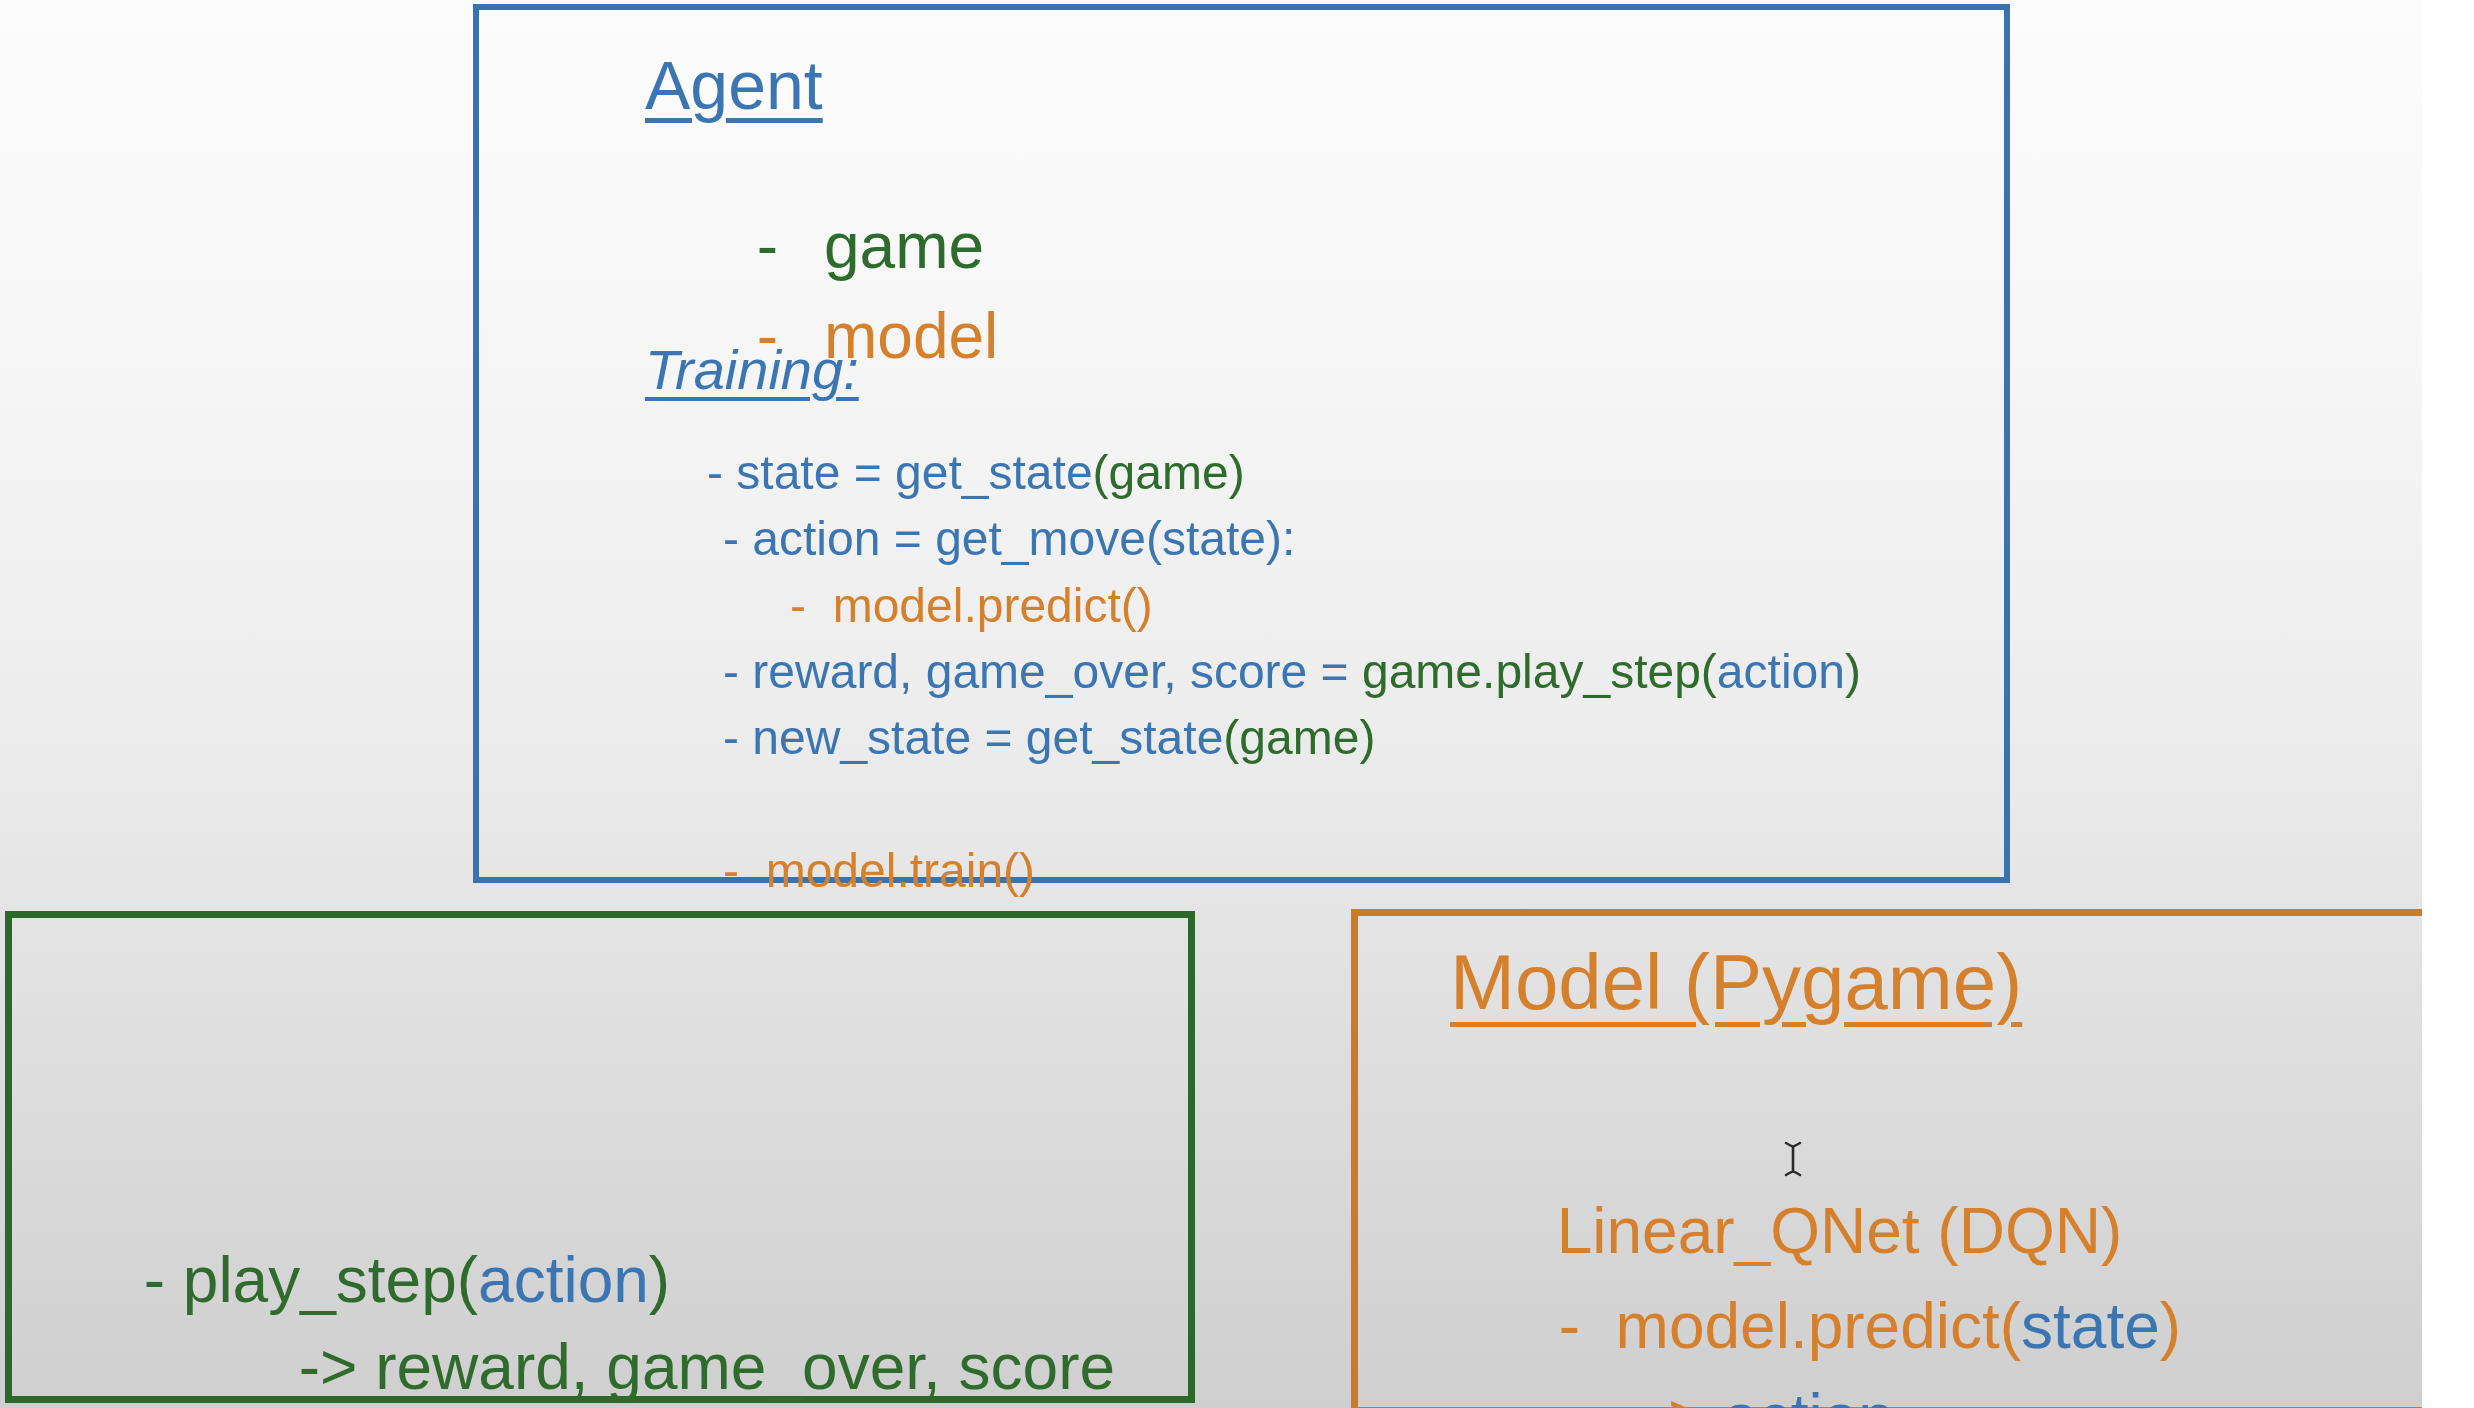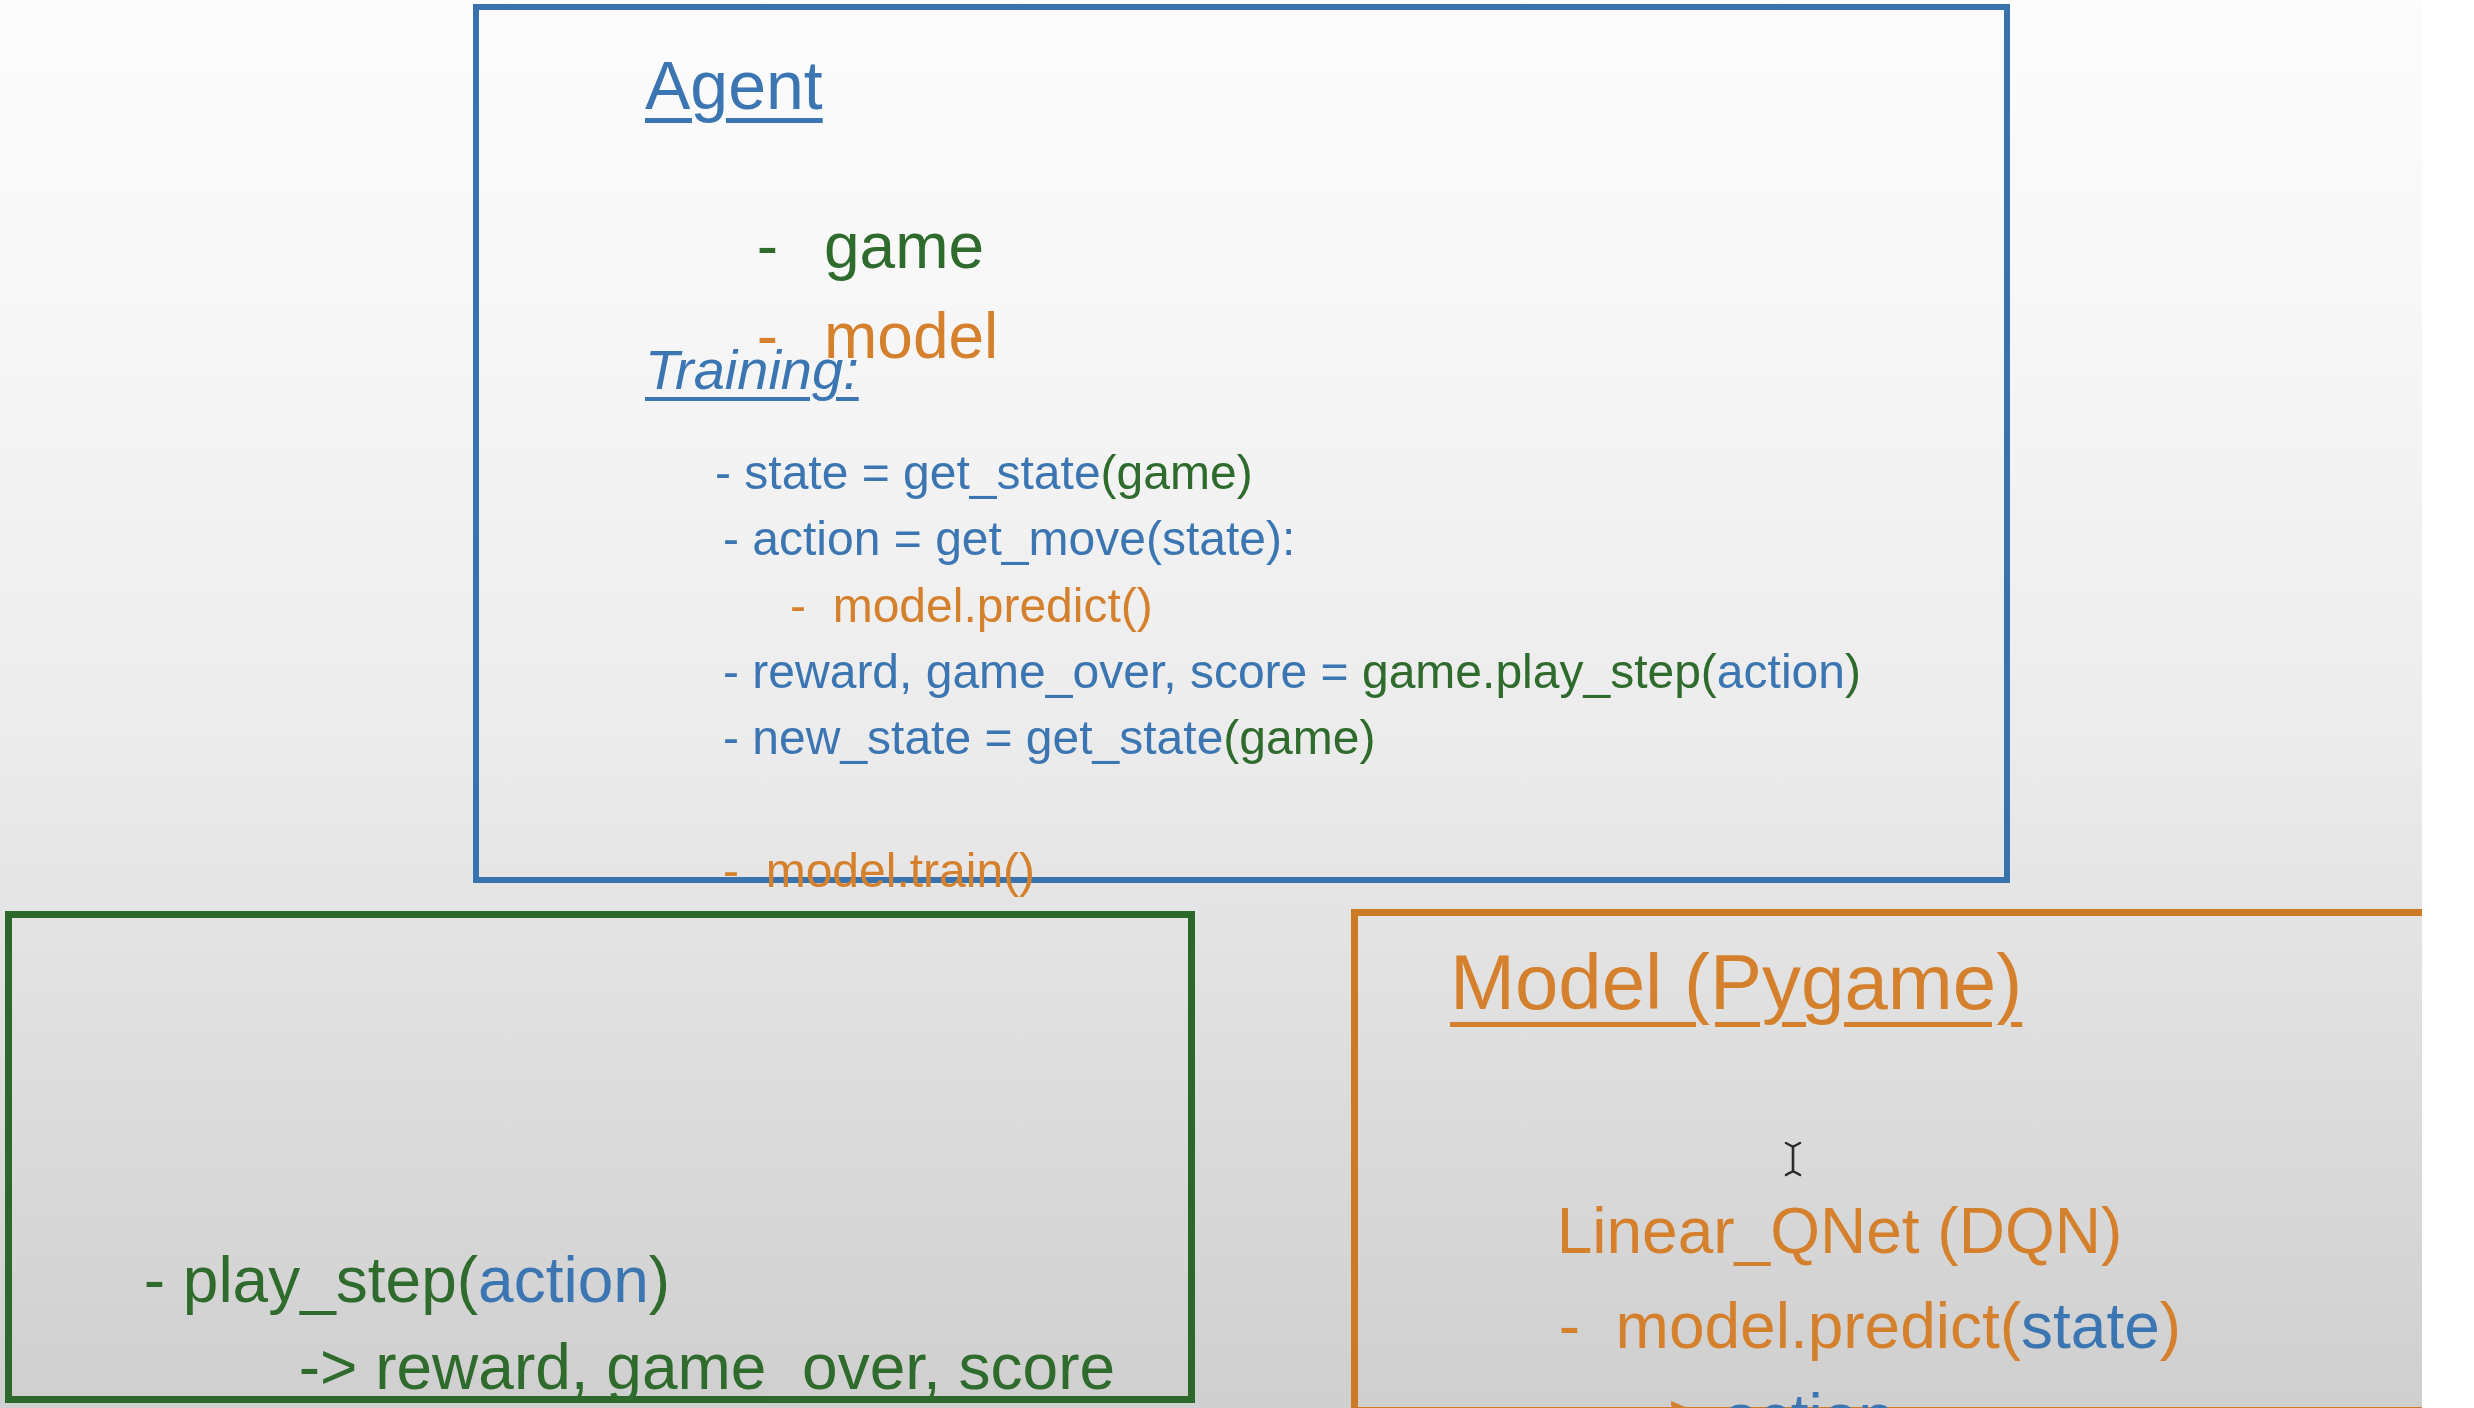--- a/index.html
+++ b/index.html
@@ -42,21 +42,21 @@
     <div class="line big" style="left:171px;top:134px;">
       <span style="color: rgb(46, 107, 44);">-</span><span class="label" style="color: rgb(46, 107, 44);">game</span>
     </div>
 
     <div class="line big" style="left:171px;top:224px;">
       <span style="color: rgb(213, 128, 44);">-</span><span class="label" style="color: rgb(213, 128, 44);">model</span>
     </div>
 
     <div class="line sub" style="left: 166px; top: 310px; color: rgb(59, 118, 178);">Training:</div>
 
-    <div class="line small" style="left:156px;top:385px;">
+    <div class="line small" style="left:148px;top:385px;">
       <span style="color: rgb(59, 118, 178);">- state = get_state</span><span style="color: rgb(46, 107, 44);">(game)</span>
     </div>
 
     <div class="line small" style="left:164px;top:451px;">
       <span style="color: rgb(59, 118, 178);">- action = get_move(state):</span>
     </div>
 
     <div class="line small" style="left:231px;top:518px;">
       <span style="color: rgb(213, 128, 44); margin-top: 10px;">-  model.predict()</span>
     </div>

